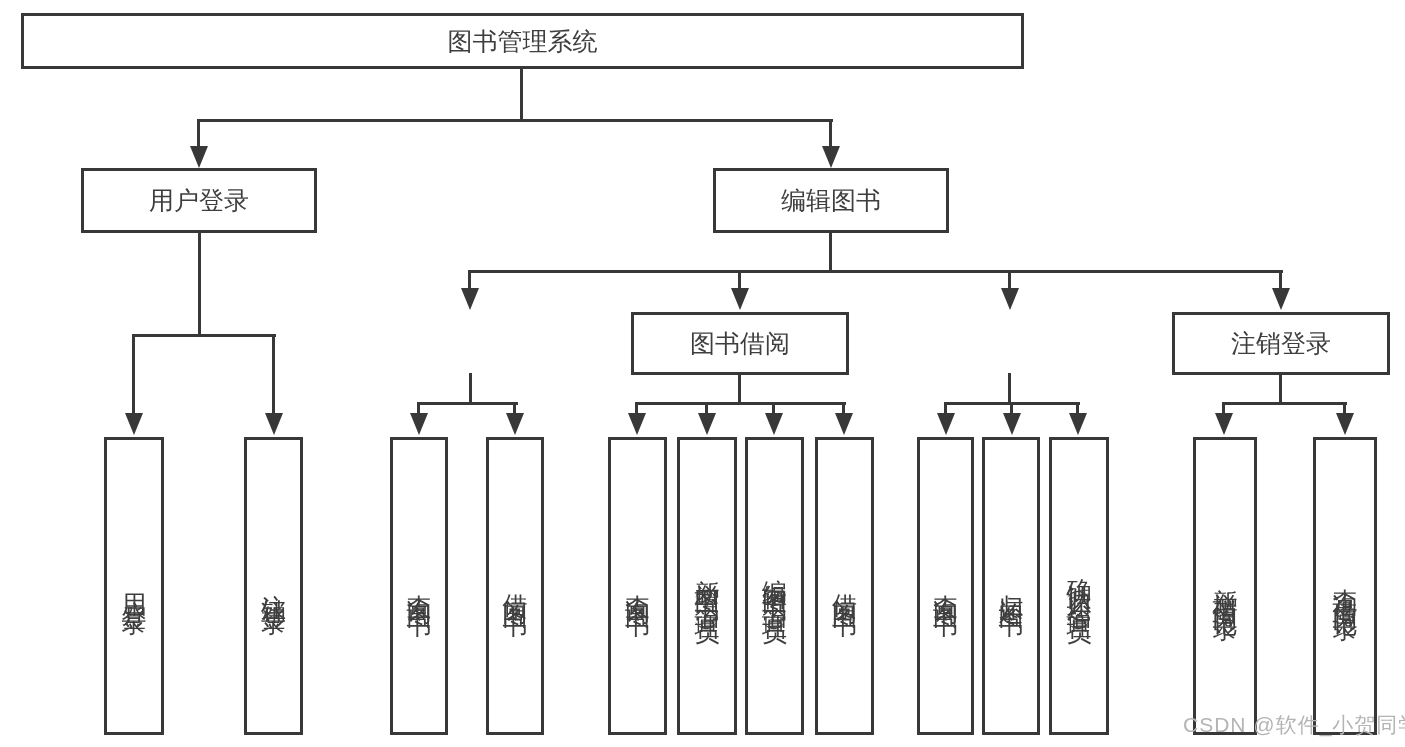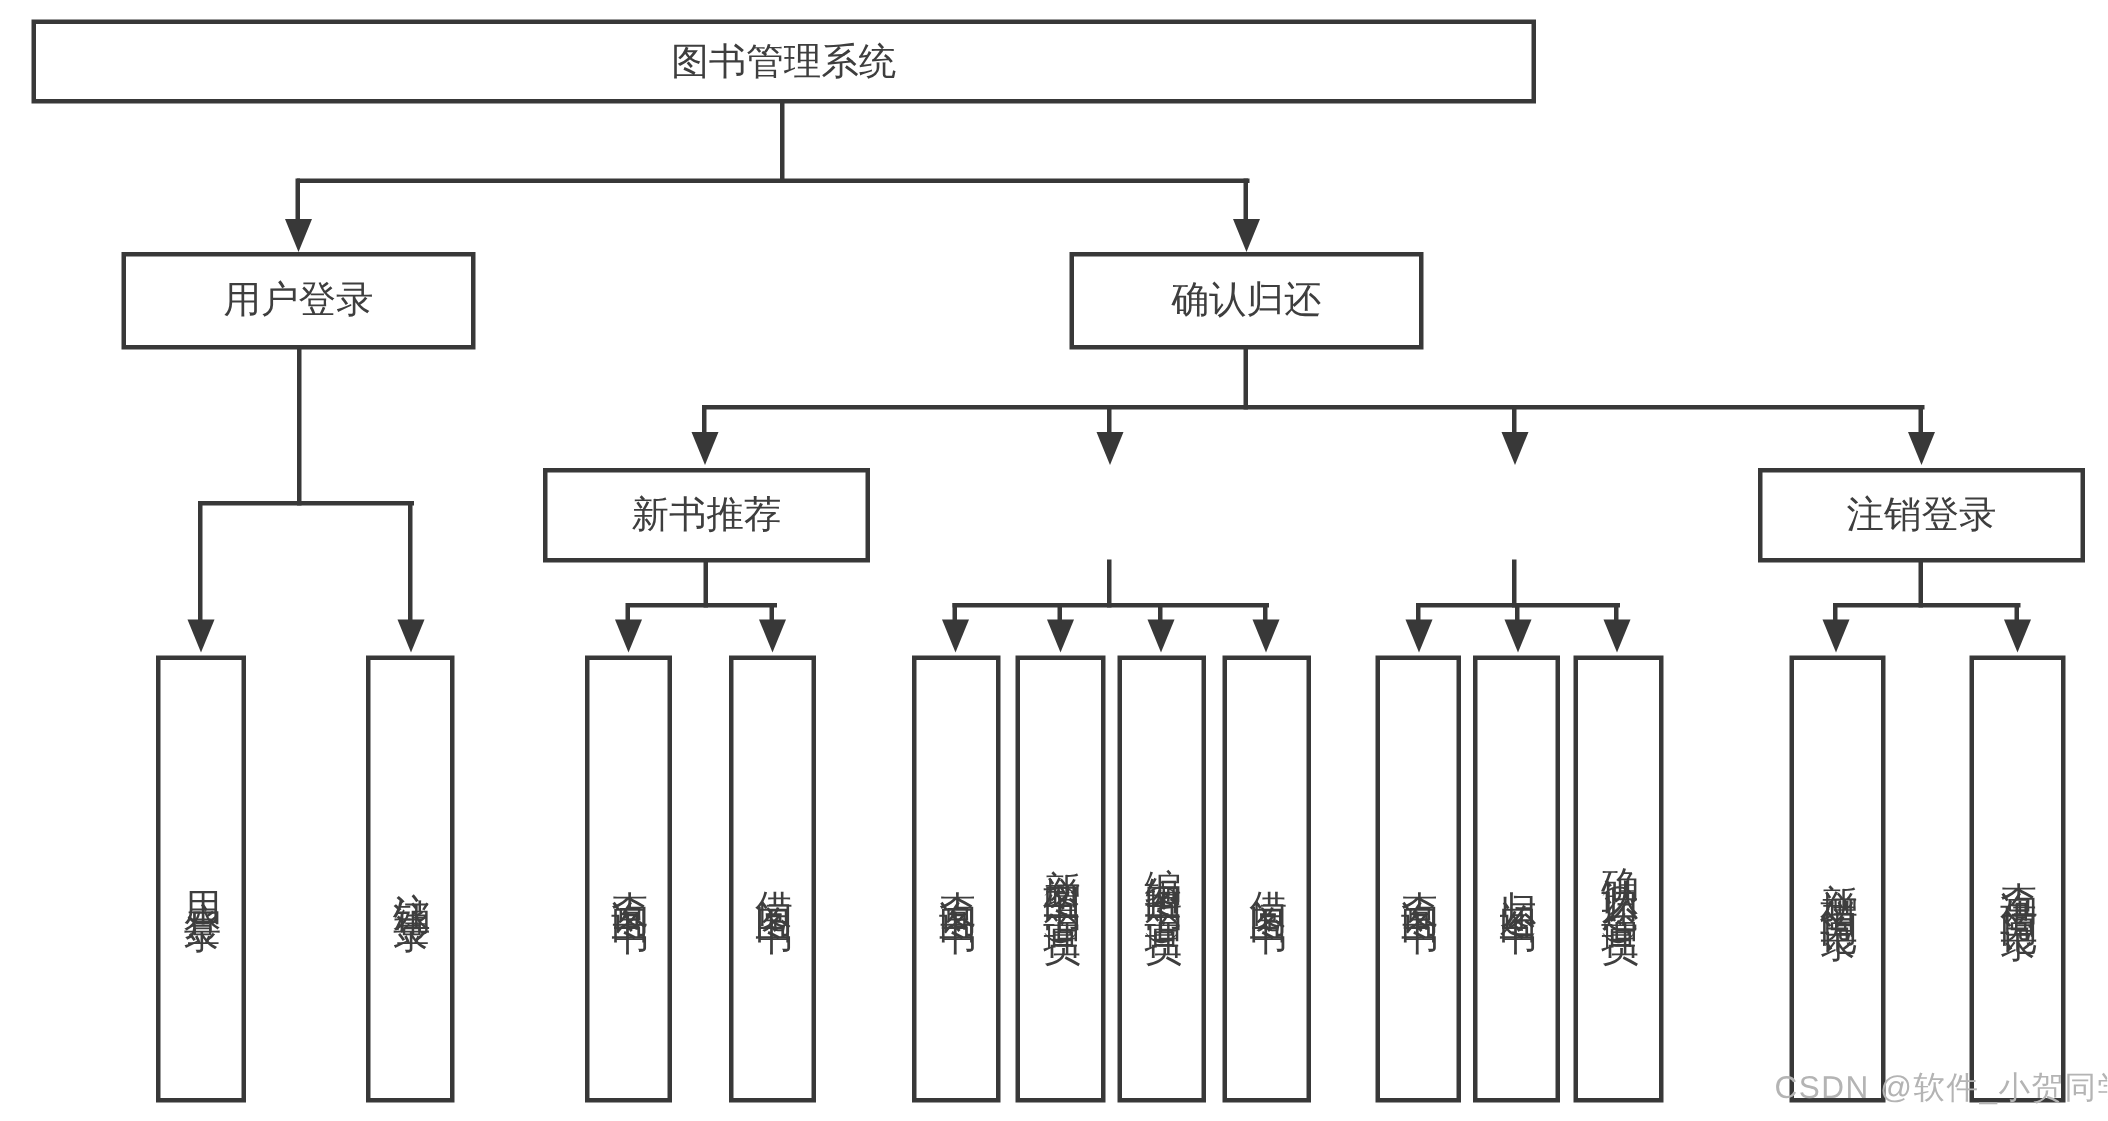--- a/index.html
+++ b/index.html
@@ -42,25 +42,25 @@
 <div class="canvas">
 
   <div class="node" style="left:21px;top:13px;width:1003px;height:56px">
     <span>图书管理系统</span>
   </div>
 
   <div class="node" style="left:81px;top:168px;width:236px;height:65px">
     <span>用户登录</span>
   </div>
   <div class="node" style="left:713px;top:168px;width:236px;height:65px">
-    <span>确认归还</span>
+    <span>编辑图书</span>
   </div>
 
-  <div class="node" style="left:362px;top:312px;width:218px;height:63px">
-    <span>新书推荐</span>
+  <div class="node" style="left:631px;top:312px;width:218px;height:63px">
+    <span>图书借阅</span>
   </div>
   <div class="node" style="left:1172px;top:312px;width:218px;height:63px">
     <span>注销登录</span>
   </div>
 
   <div class="node v" style="left:104px;top:437px;width:60px;height:298px">
     <span>用户登录</span>
   </div>
   <div class="node v" style="left:244px;top:437px;width:59px;height:298px">
     <span>注销登录</span>

